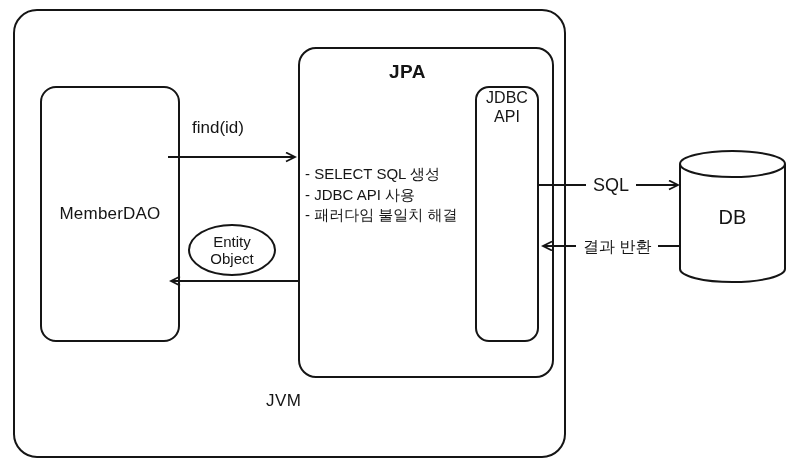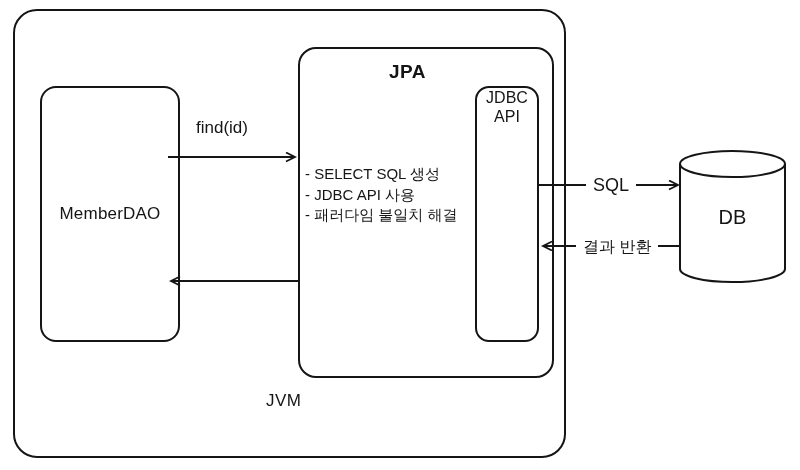--- a/index.html
+++ b/index.html
@@ -35,21 +35,21 @@
   }
   .entity-ellipse{
     position:absolute;left:188px;top:224px;width:88px;height:52px;
     border:2px solid #151515;border-radius:50%;
     background:#ffffff;box-sizing:border-box;
     display:flex;flex-direction:column;align-items:center;justify-content:center;
     font-size:15px;line-height:17px;text-align:center;
   }
   .arrow-layer{position:absolute;left:0;top:0;width:800px;height:470px;pointer-events:none;}
   .label{position:absolute;white-space:nowrap;}
-  .find-label{left:196px;top:118px;width:68px;text-align:left;font-size:17px;}
+  .find-label{left:184px;top:118px;width:68px;text-align:center;font-size:17px;}
   .sql-label{left:586px;top:175px;font-size:18px;background:#ffffff;padding:0 7px;}
   .result-label{left:576px;top:237px;font-size:16px;background:#ffffff;padding:0 7px;}
   .jvm-label{left:266px;top:391px;font-size:17px;letter-spacing:0.5px;}
   .db-label{left:680px;top:206px;width:105px;text-align:center;font-size:20px;}
 </style>
 </head>
 <body>
 
 <div class="canvas">
 
@@ -88,20 +88,24 @@
   </svg>
 
   <div class="jpa-title">JPA</div>
 
   <div class="jpa-list">
     <div>- SELECT SQL 생성</div>
     <div>- JDBC API 사용</div>
     <div>- 패러다임 불일치 해결</div>
   </div>
 
+  <div class="entity-ellipse">
+    <span>Entity</span>
+    <span>Object</span>
+  </div>
 
   <div class="label find-label">find(id)</div>
   <div class="label sql-label">SQL</div>
   <div class="label result-label">결과 반환</div>
 
   <div class="label jvm-label">JVM</div>
 
   <div class="label db-label">DB</div>
 
 </div>

